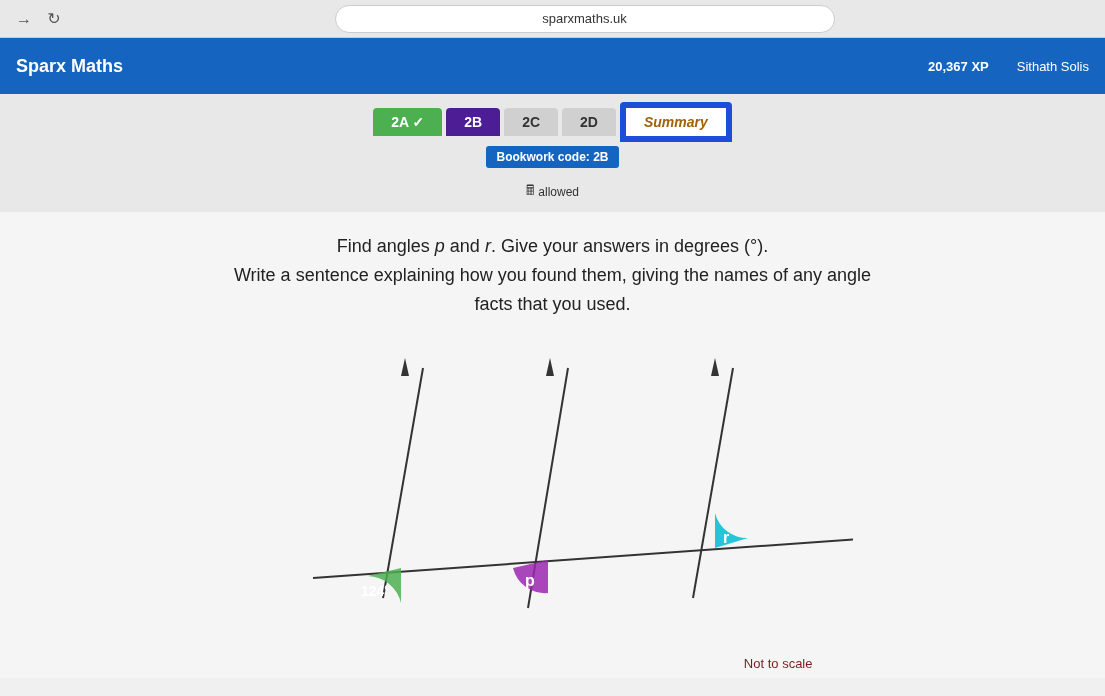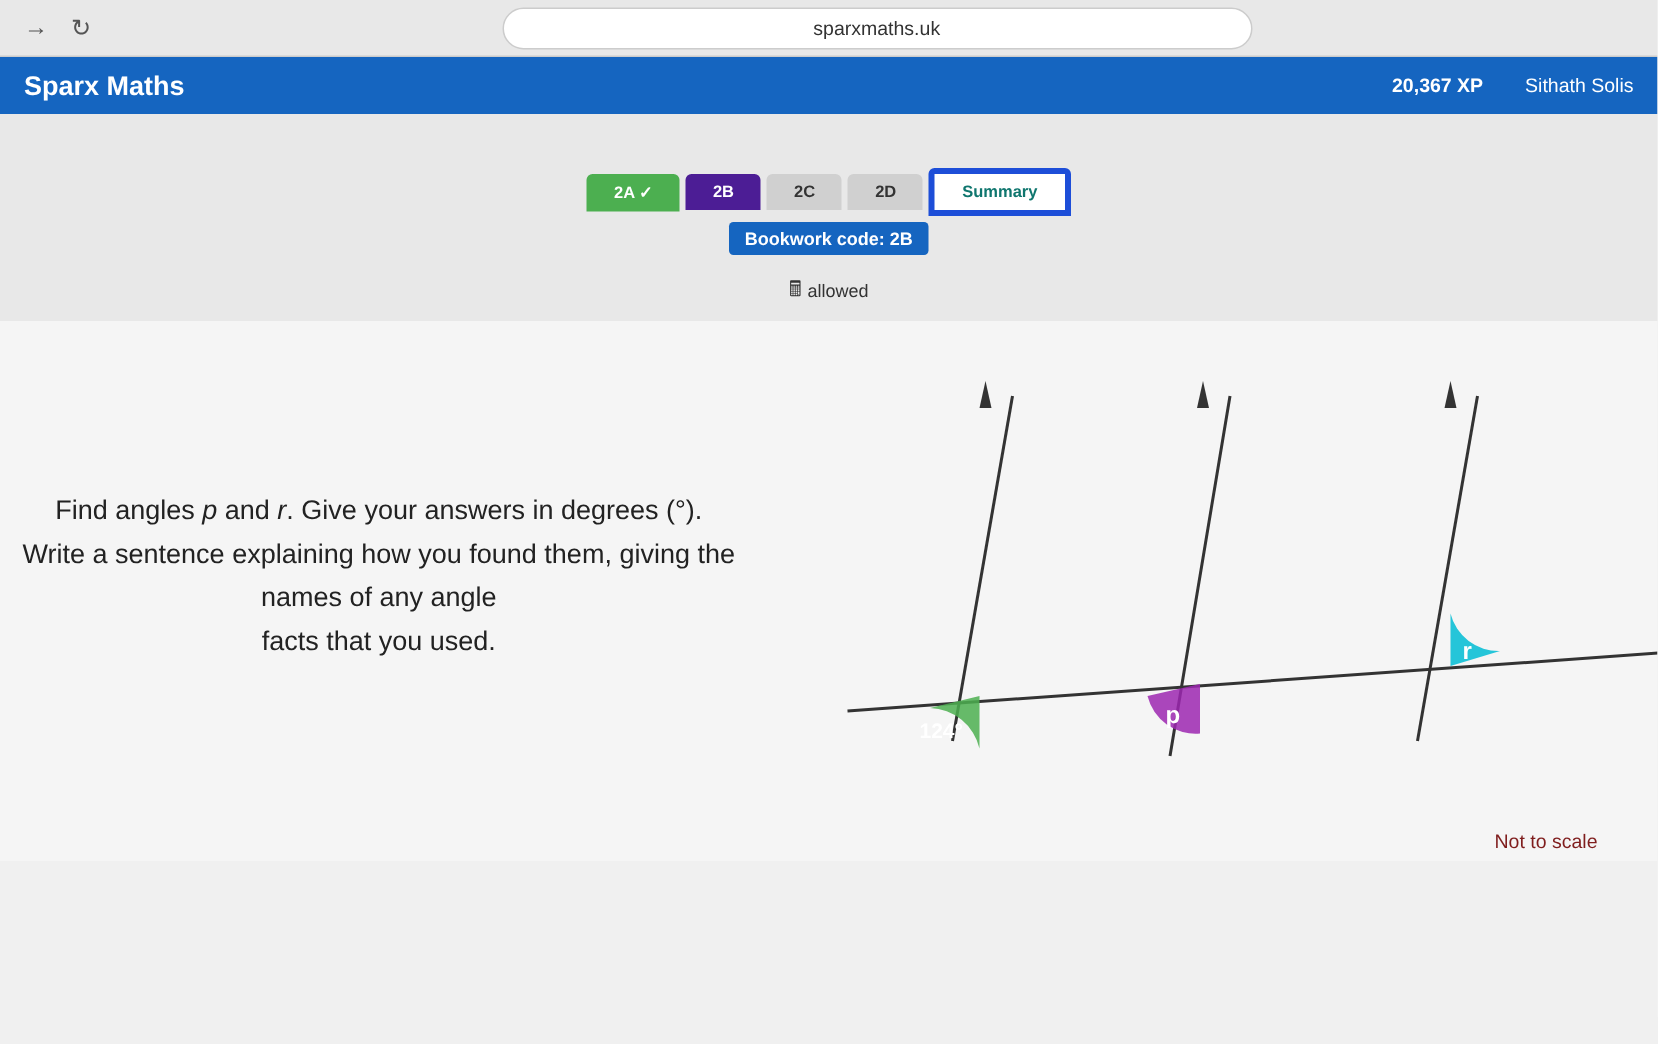--- a/index.html
+++ b/index.html
@@ -47,21 +47,21 @@
       justify-content: center;
       font-size: 13px;
       color: #333;
       max-width: 500px;
       margin: 0 auto;
     }
 
     
     .header-bar {
       background: #1565c0;
-      height: 38px;
+      height: 56px;
       display: flex;
       align-items: center;
       padding: 0 16px;
       position: relative;
     }
     .header-title {
       color: white;
       font-size: 18px;
       font-weight: bold;
     }
@@ -86,40 +86,40 @@
       background: #e8e8e8;
       display: flex;
       align-items: center;
       justify-content: center;
       padding: 8px 0 0 0;
       gap: 4px;
     }
     .tab {
       padding: 6px 18px;
       border-radius: 4px 4px 0 0;
-      font-size: 11px;
+      font-size: 14px;
       font-weight: bold;
       cursor: pointer;
       background: #d0d0d0;
       color: #333;
       border: none;
-      margin-top: 28px;
     }
     .tab.active {
       background: #4c1d95;
       color: white;
     }
     .tab.completed {
       background: #4caf50;
       color: white;
     }
     .tab.summary {
       background: white;
-      color: #0f766e;
-      border: 4px solid #1d4ed8;
+      color: #a16207;
+      border: 6px solid #1d4ed8;
+      font-style: italic;
     }
 
     
     .bookwork-bar {
       background: #e8e8e8;
       display: flex;
       align-items: center;
       justify-content: center;
       padding: 4px 0 8px 0;
       gap: 12px;
@@ -139,20 +139,21 @@
       gap: 4px;
       font-size: 12px;
       color: #333;
     }
 
     
     .main-content {
       background: #f5f5f5;
       padding: 20px 0;
       display: flex;
+      flex-direction: column;
       align-items: center;
     }
     .question-text {
       font-size: 18px;
       color: #222;
       text-align: center;
       line-height: 1.6;
       margin-bottom: 20px;
     }
     .question-text em {

